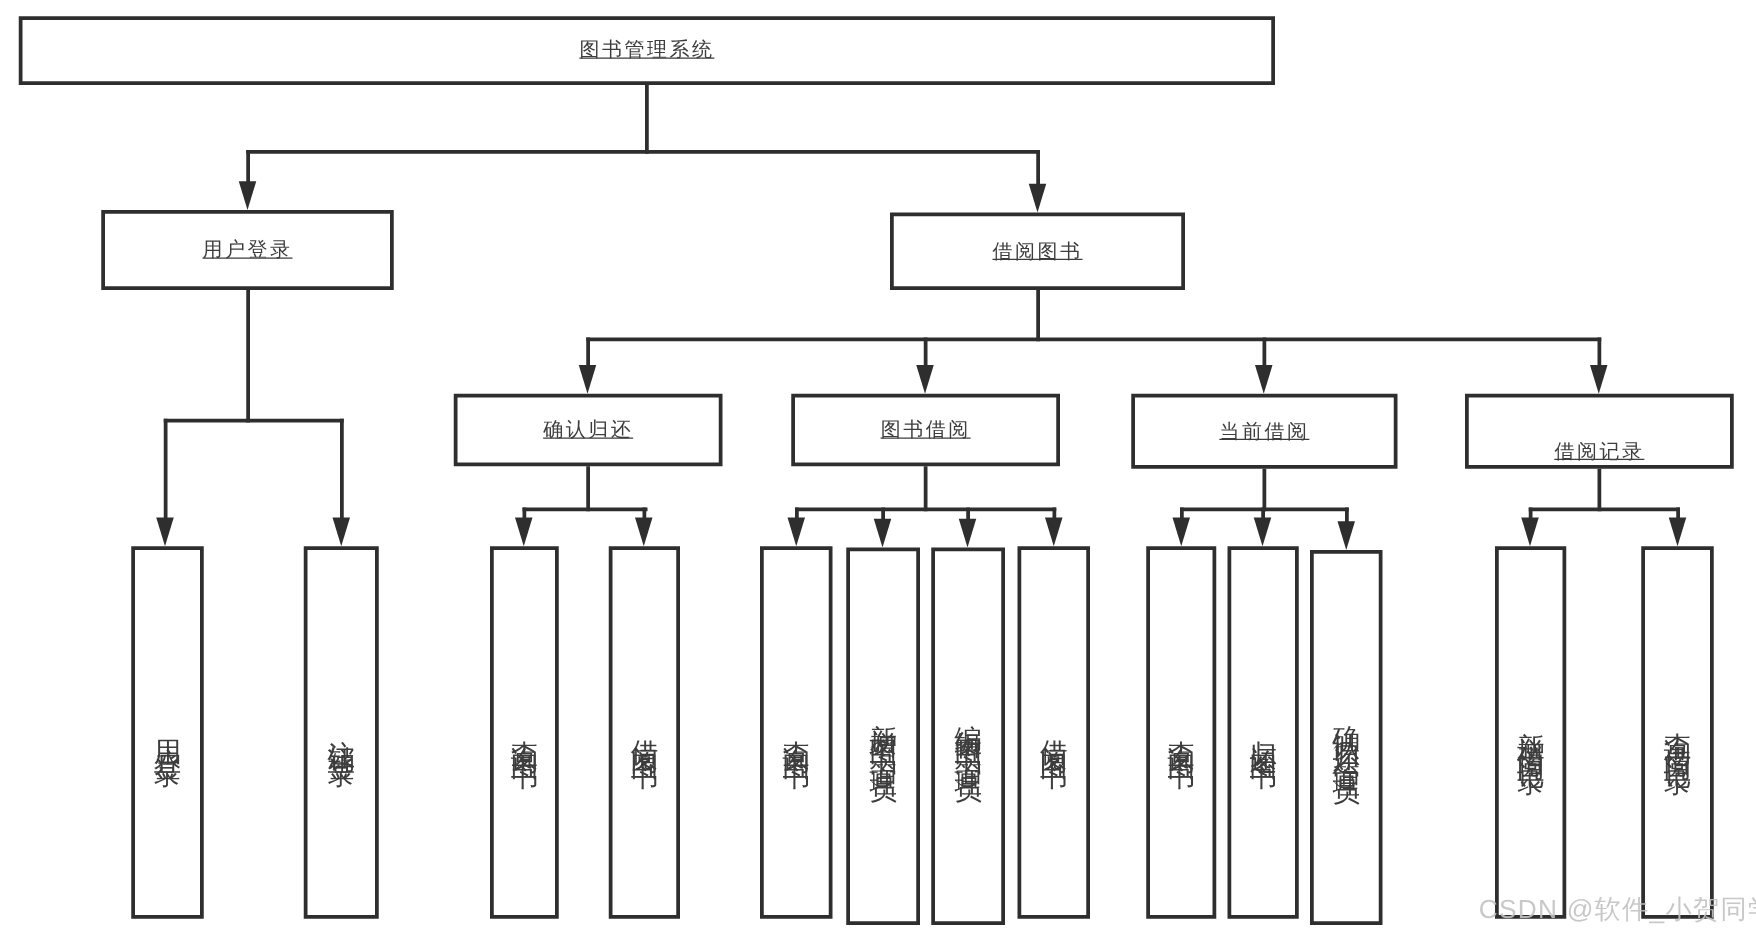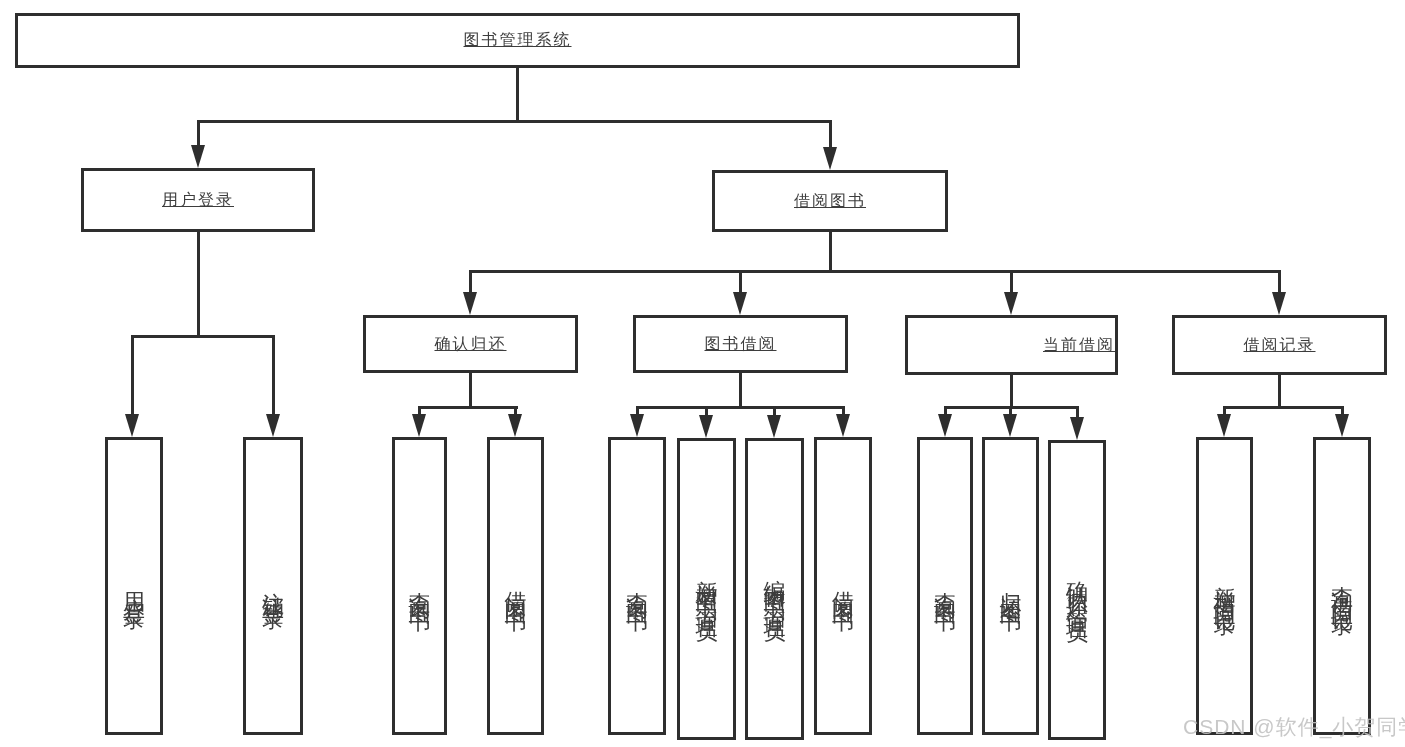--- a/index.html
+++ b/index.html
@@ -102,24 +102,24 @@
   <div class="arrow" style="left:1004px; top:292px;"></div>
   <div class="vline" style="left:1278px; top:270px; height:24px;"></div>
   <div class="arrow" style="left:1272px; top:292px;"></div>
 
   <div class="node" style="left:363px; top:315px; width:215px; height:58px;">
     <span class="h-label">确认归还</span>
   </div>
   <div class="node" style="left:633px; top:315px; width:215px; height:58px;">
     <span class="h-label">图书借阅</span>
   </div>
-  <div class="node" style="left:905px; top:315px; width:213px; height:60px;justify-content:flex-end;">
+  <div class="node" style="left:905px; top:315px; width:213px; height:60px;">
     <span class="h-label">当前借阅</span>
   </div>
-  <div class="node" style="left:1172px; top:315px; width:215px; height:60px;">
+  <div class="node" style="left:1172px; top:315px; width:215px; height:60px;align-items:flex-end;">
     <span class="h-label">借阅记录</span>
   </div>
 
   <div class="vline" style="left:469px; top:373px; height:36px;"></div>
   <div class="hline" style="left:418px; top:406px; width:100px;"></div>
   <div class="vline" style="left:418px; top:406px; height:10px;"></div>
   <div class="arrow" style="left:412px; top:414px;"></div>
   <div class="vline" style="left:514px; top:406px; height:10px;"></div>
   <div class="arrow" style="left:508px; top:414px;"></div>
 

